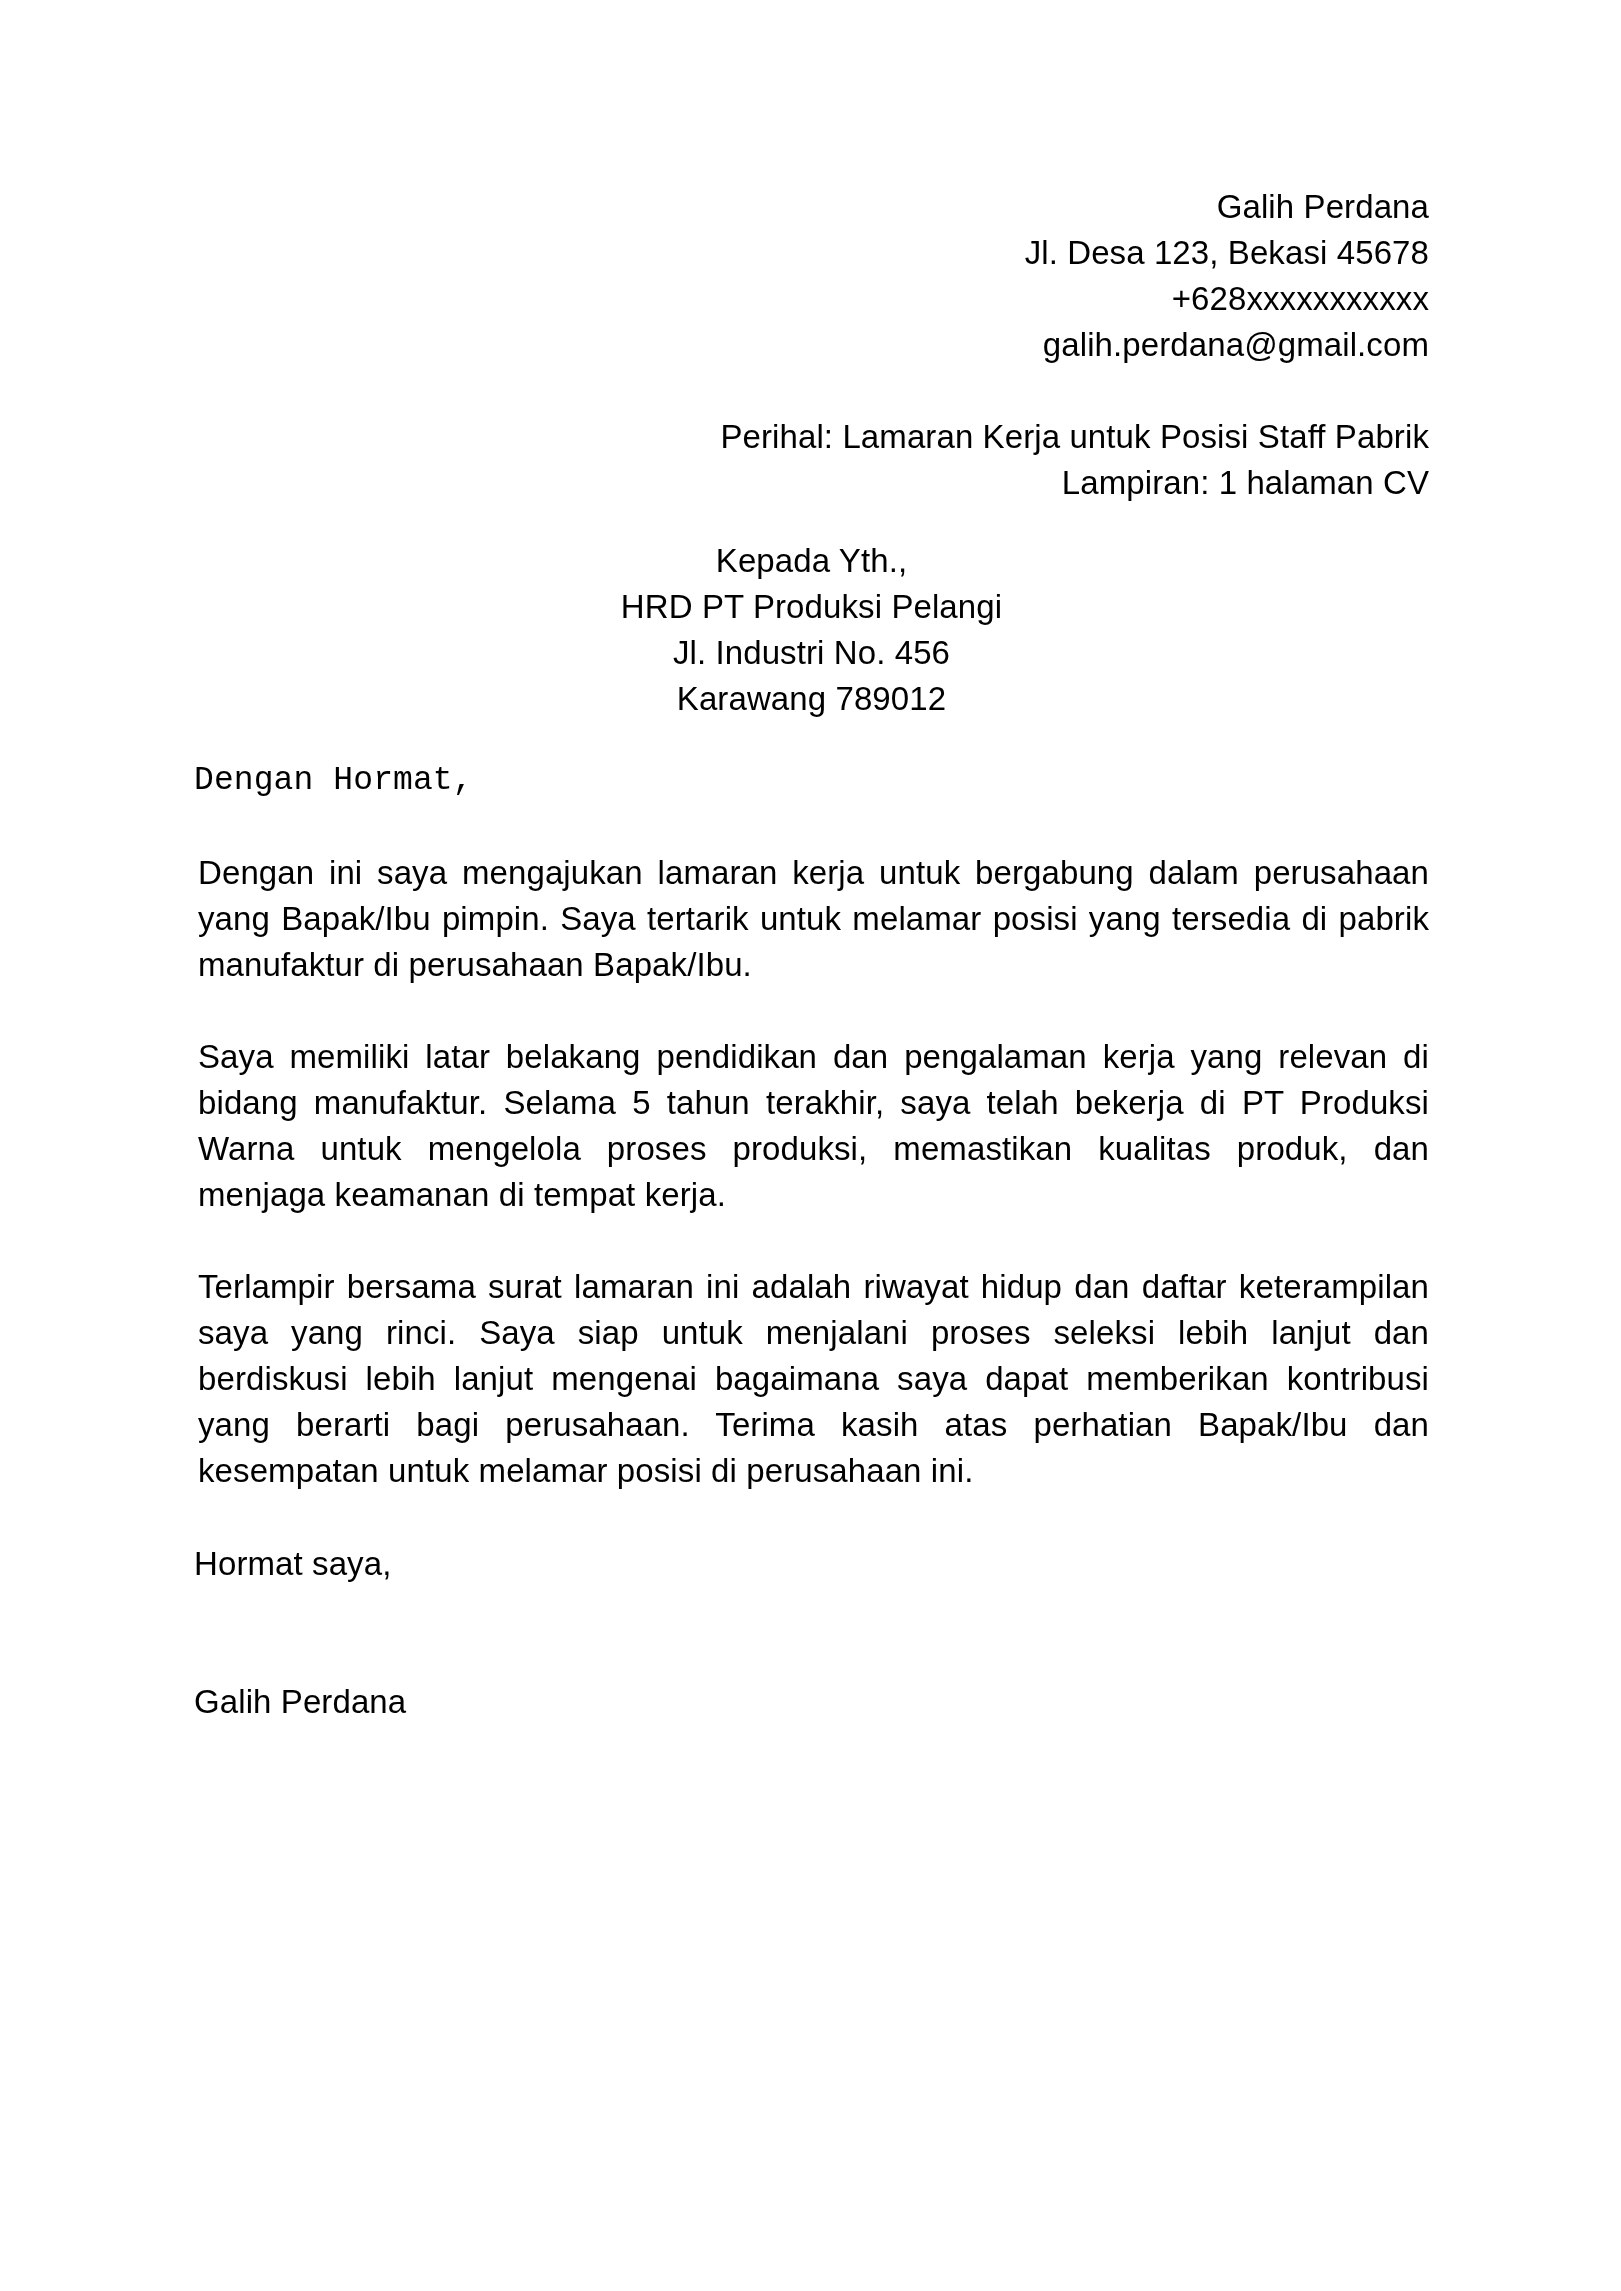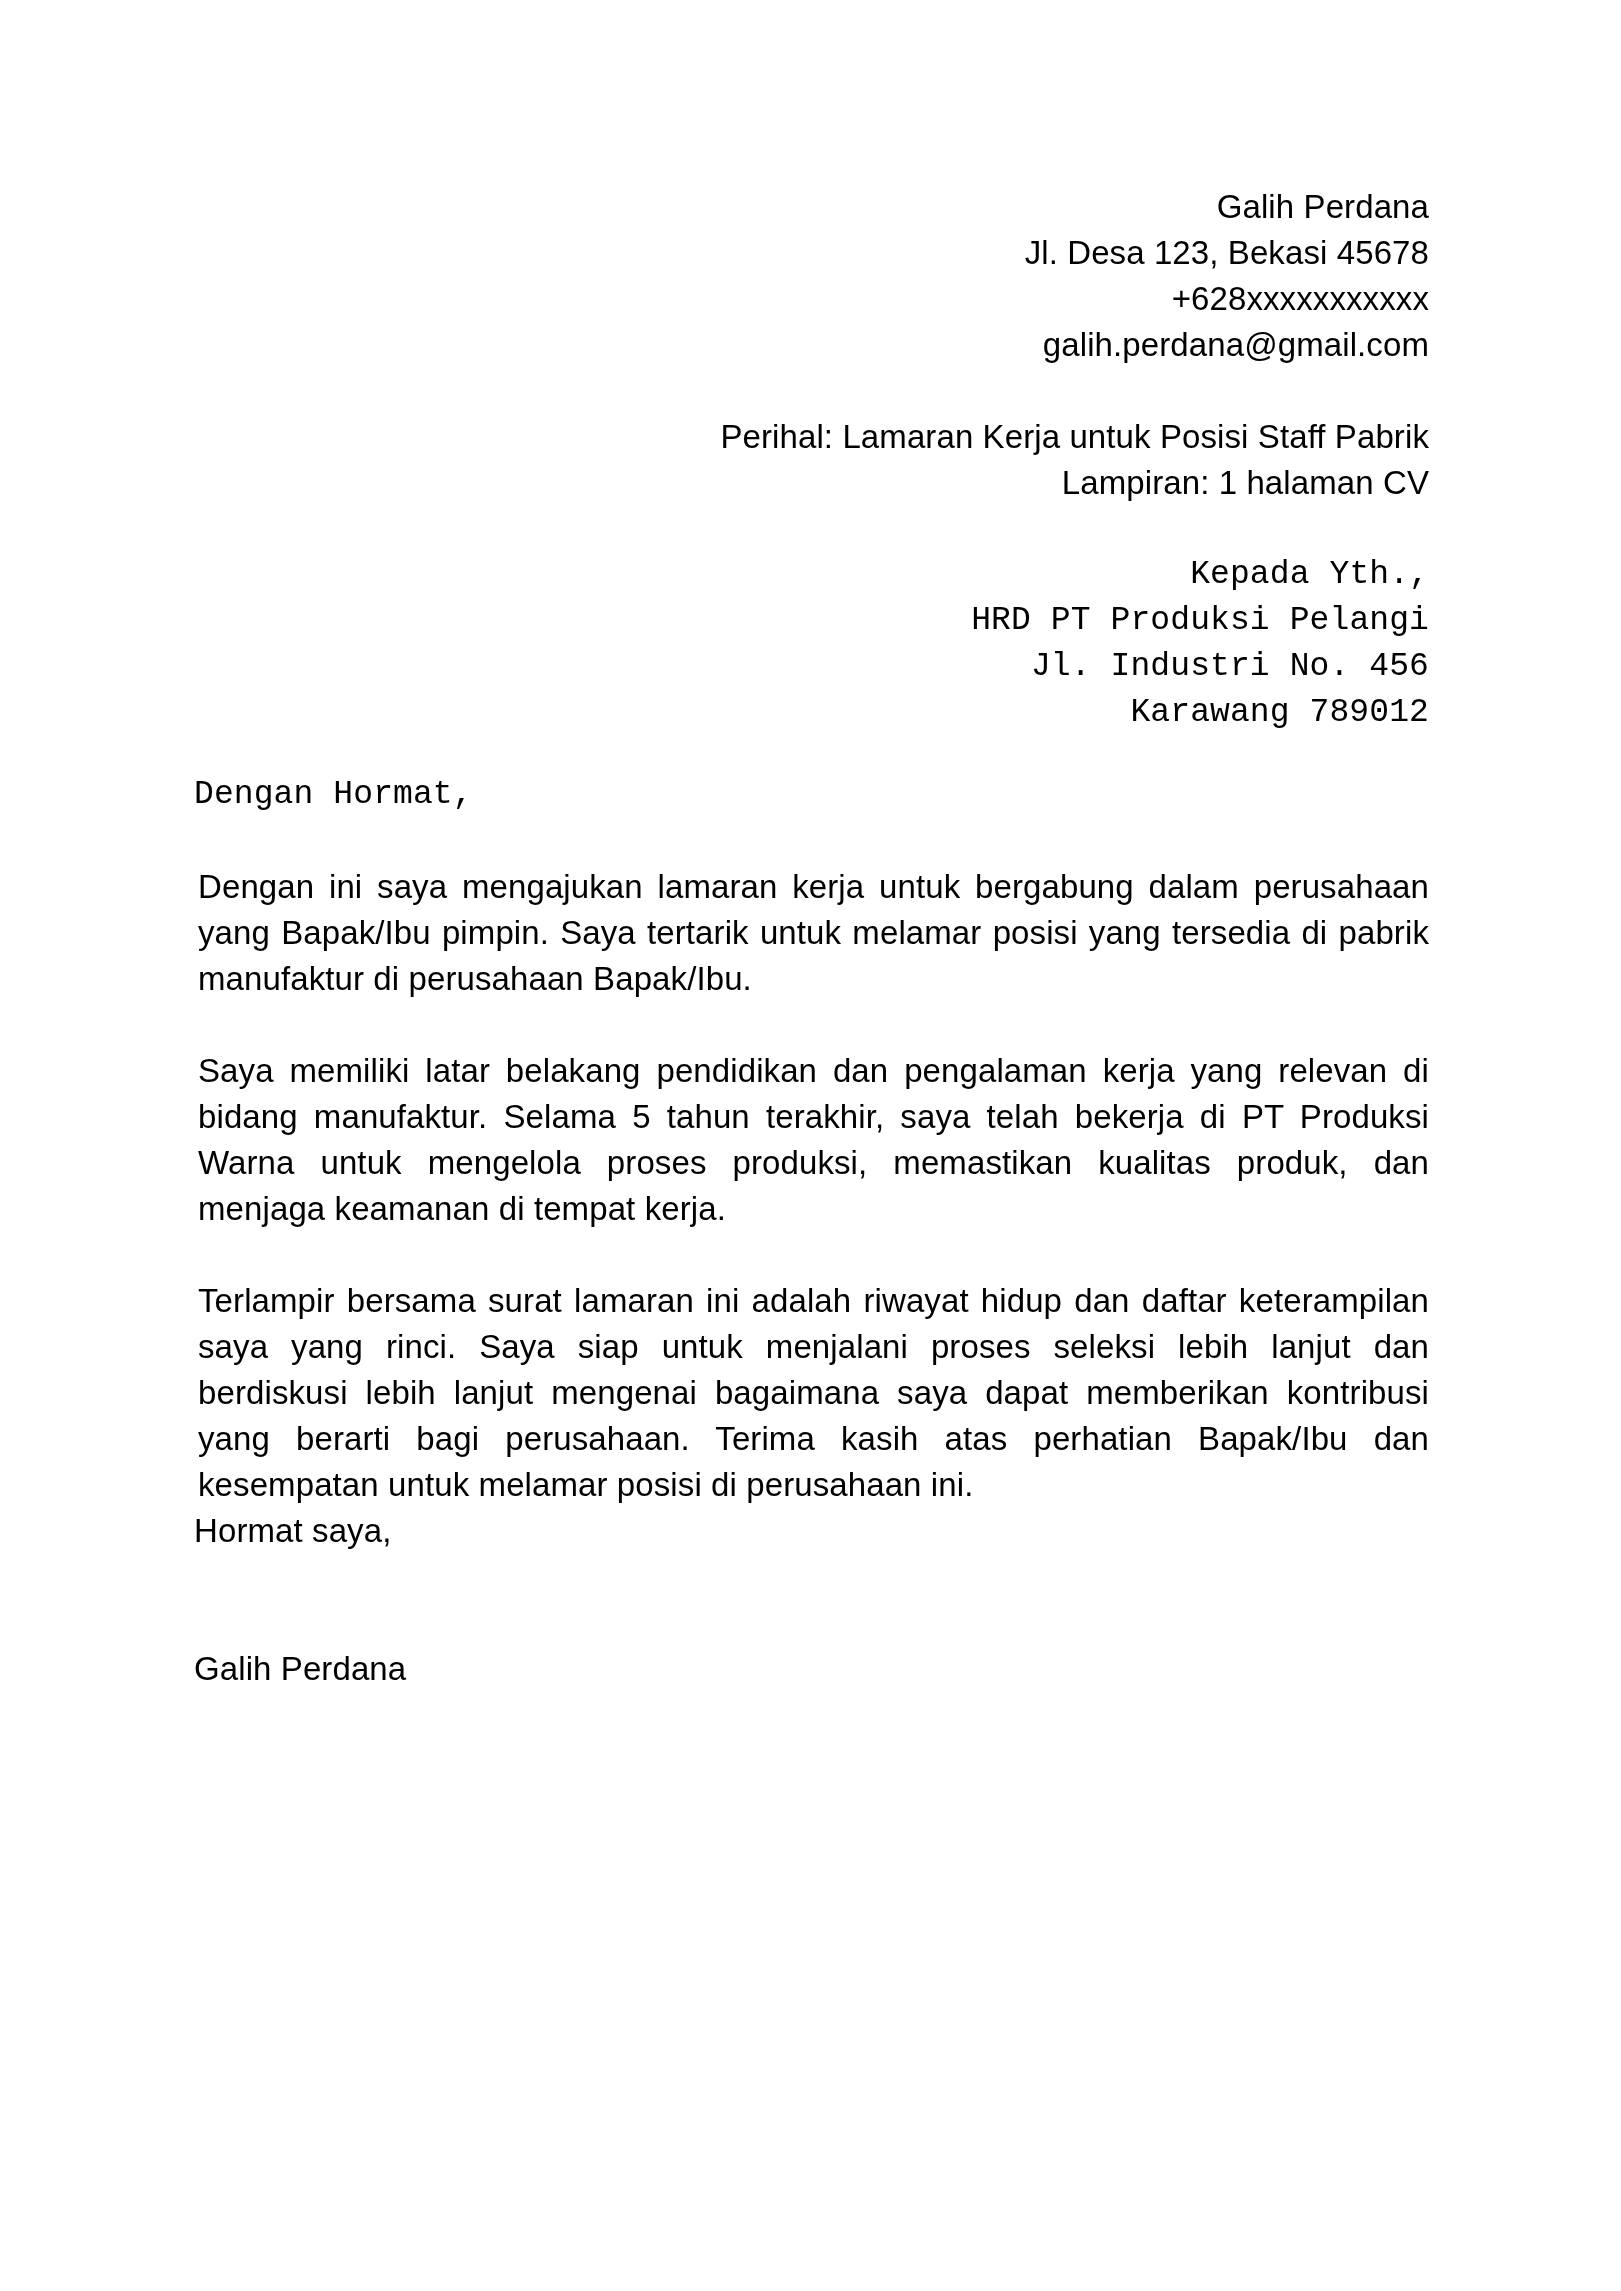--- a/index.html
+++ b/index.html
@@ -53,23 +53,22 @@
 
   
   .subject-block {
     margin-top: 46px;
     text-align: left;
   }
   .subject-line { display: block; text-align: right; }
 
   
   .recipient-block {
-    margin-top: 46px;
-    text-align: right;
-    font-family: Liberation Mono, monospace;
+    margin-top: 32px;
+    text-align: center;
   }
   .recipient-line { display: block; }
 
   
   .salutation-block {
     margin-top: 36px;
     text-align: left;
     font-family: Liberation Mono, monospace;
   }
 
@@ -78,20 +77,21 @@
 
   .body-paragraph {
     text-align: justify;
     text-justify: inter-word;
     margin: 0 0 46px 4px;
   }
   .body-paragraph:last-child { margin-bottom: 0; }
 
   
   .closing-block {
+    margin-top: 47px;
     text-align: left;
   }
 
   .signature-block {
     margin-top: 92px;
     text-align: left;
   }
 </style>
 </head>
 <body>

